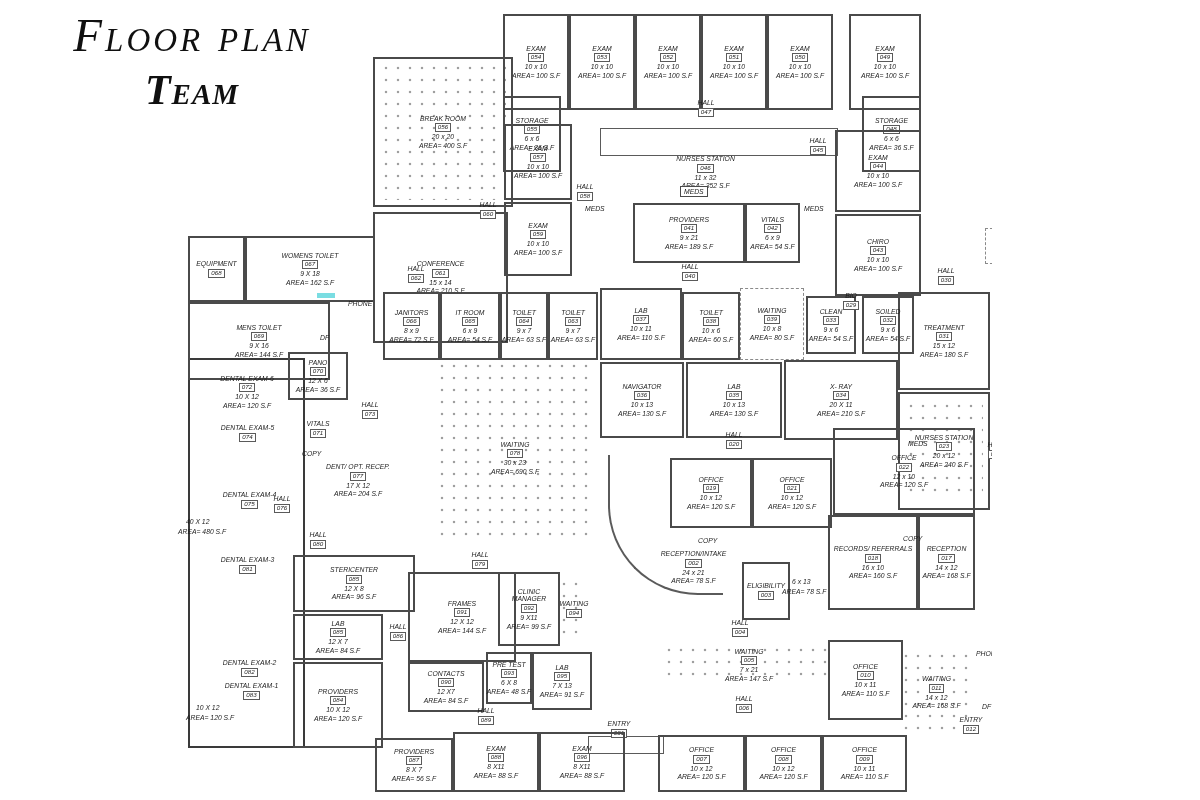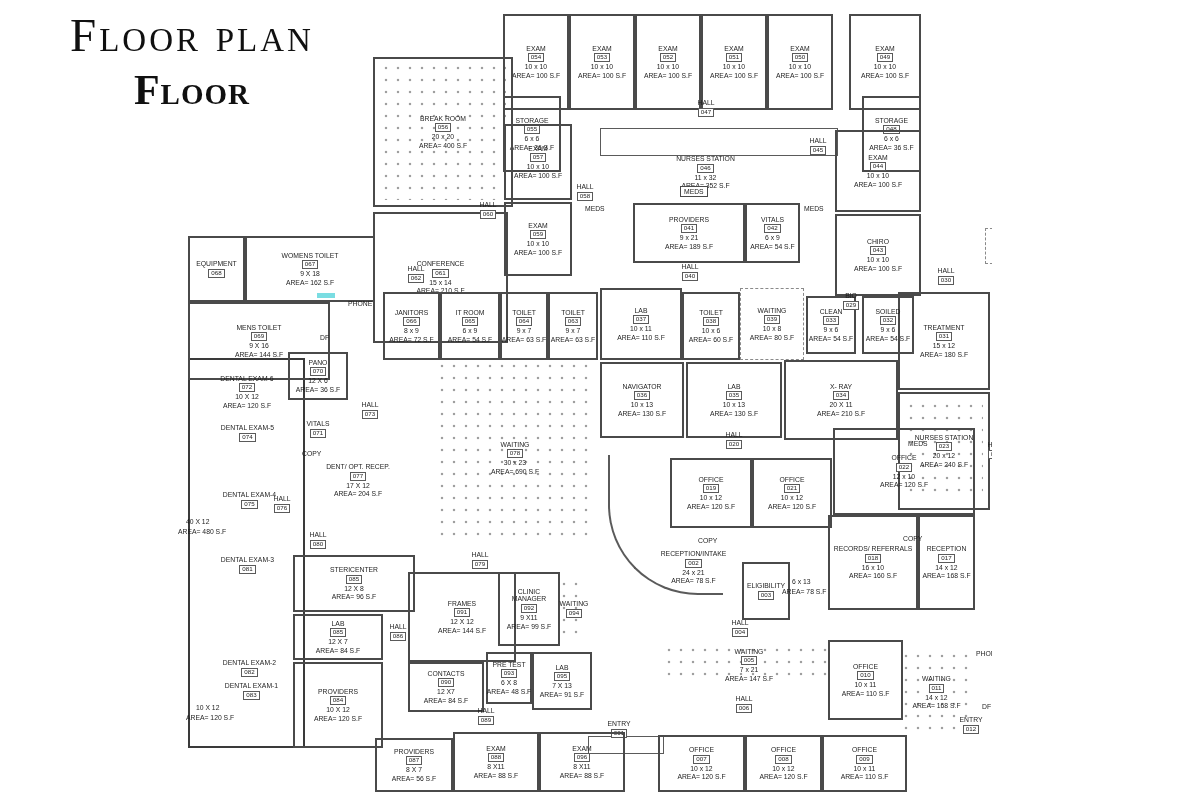--- a/index.html
+++ b/index.html
@@ -1,17 +1,17 @@
 <!DOCTYPE html>
 <html><head>
 <meta charset="utf-8">
 <style>
   html,body{margin:0;padding:0;background:#fff;}
   #plan{position:relative;width:992px;height:800px;background:#ffffff;overflow:hidden;
-        font-family:"Liberation Sans",sans-serif;}
+        font-family:"Liberation Sans",sans-serif;font-style:italic;}
   .title{position:absolute;left:8px;top:6px;width:368px;text-align:center;
          font-family:"Liberation Serif",serif;color:#101010;}
   .t1{font-size:47px;font-variant:small-caps;letter-spacing:3px;line-height:1.25;}
   .t2{font-size:42px;font-weight:700;font-variant:small-caps;letter-spacing:1px;line-height:1.2;}
   .rm{position:absolute;display:flex;align-items:center;justify-content:center;box-sizing:border-box;}
   .k-s{border:2px solid #4a4a4a;}
   .k-d{border:1.5px dashed #8a8a8a;}
   .k-o{border:none;}
   .k-sh{border:2.5px solid #3a3a3a;}
   .lbl{display:flex;flex-direction:column;align-items:center;gap:1px;text-align:center;
@@ -27,21 +27,21 @@
   .curve{position:absolute;border-left:2px solid #5a5a5a;border-bottom:2px solid #5a5a5a;
          border-radius:0 0 0 90px;box-sizing:border-box;}
   .hl{position:absolute;background:#7adde2;}
 </style>
 </head>
 <body>
 
 <div id="plan">
   <div class="title">
     <div class="t1">Floor plan</div>
-    <div class="t2">Floor</div>
+    <div class="t2">Team</div>
   </div>
 <div class="chairs" style="left: 436px; top: 360px; width: 152px; height: 182px;"></div>
     <div class="chairs" style="left: 663px; top: 644px; width: 170px; height: 40px;"></div>
     <div class="chairs" style="left: 900px; top: 650px; width: 70px; height: 82px;"></div>
     <div class="chairs" style="left: 380px; top: 62px; width: 126px; height: 138px;"></div>
     <div class="chairs" style="left: 558px; top: 578px; width: 28px; height: 64px;"></div>
     <div class="chairs" style="left: 905px; top: 400px; width: 78px; height: 98px;"></div>
     <div class="desk" style="left: 600px; top: 128px; width: 238px; height: 28px;"></div>
     <div class="desk" style="left: 588px; top: 736px; width: 76px; height: 18px;"></div>
     <div class="curve" style="left: 608px; top: 455px; width: 115px; height: 140px;"></div>

